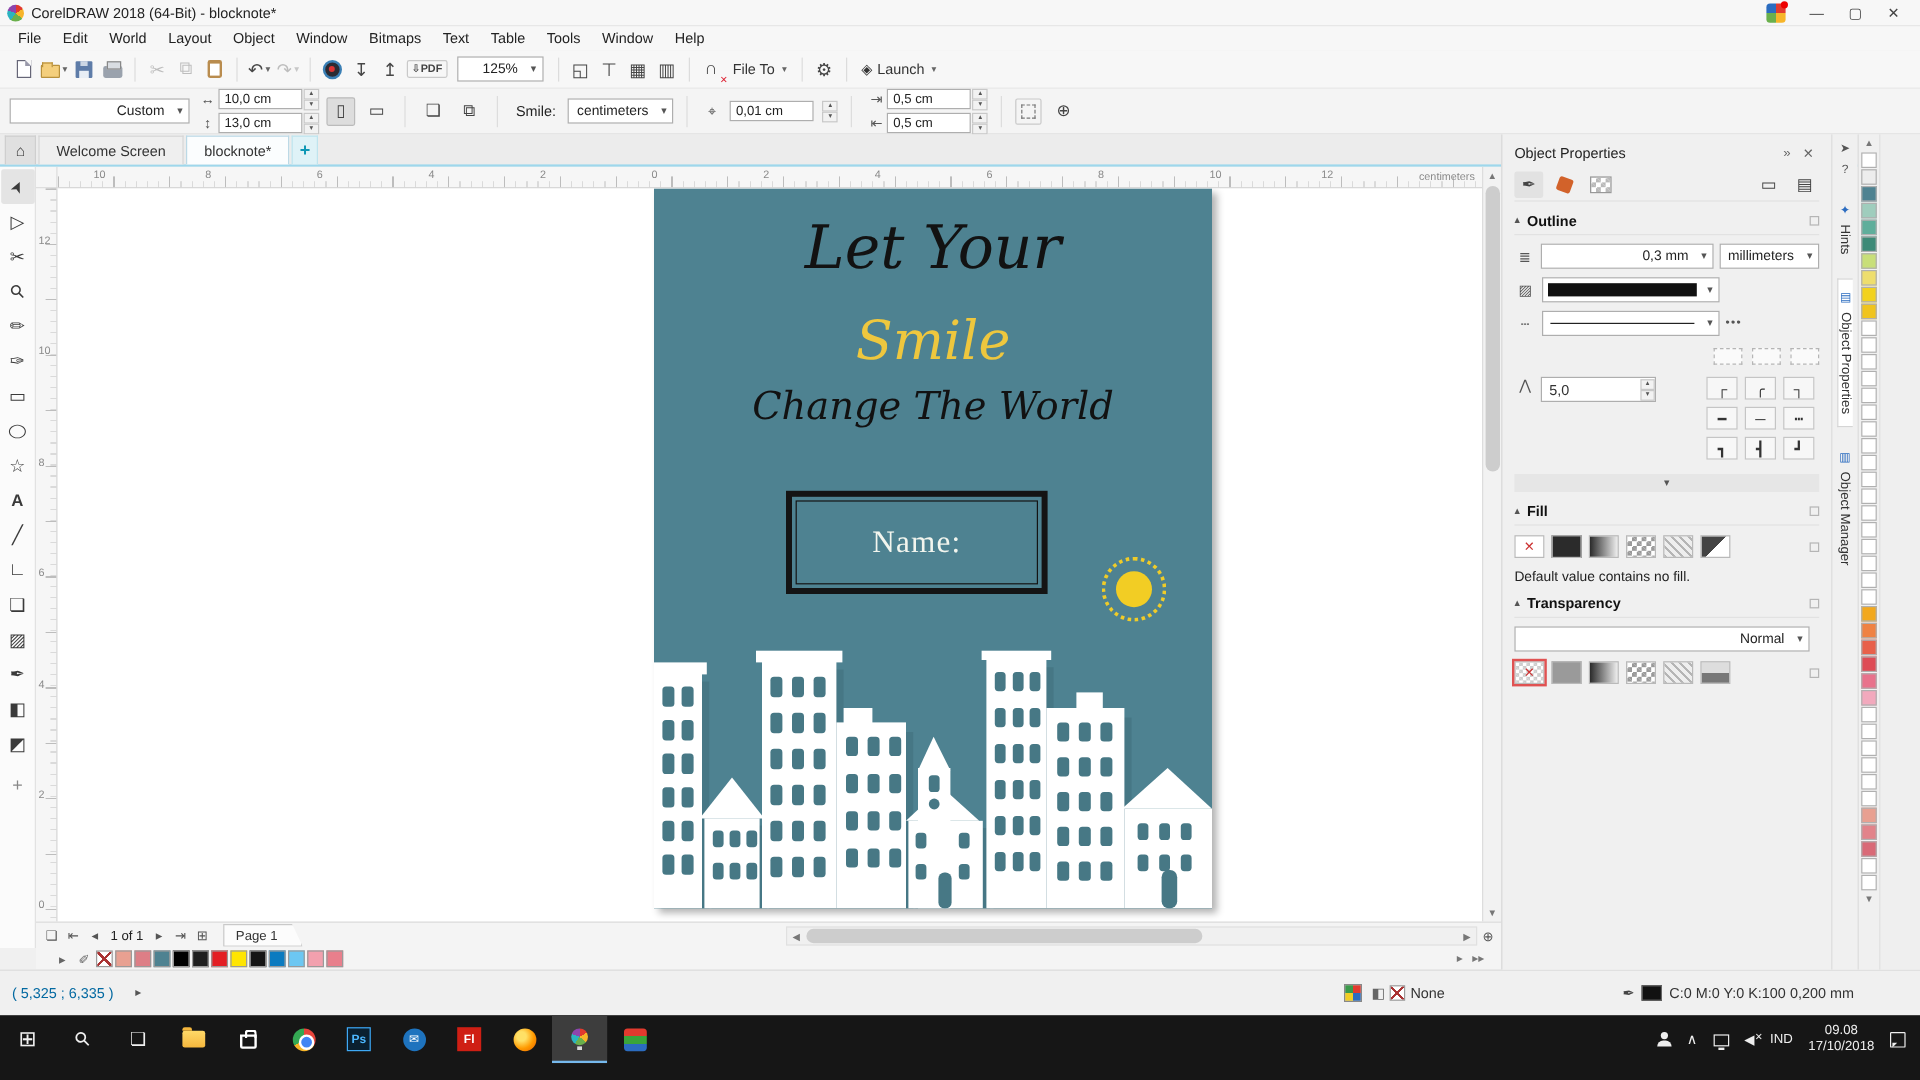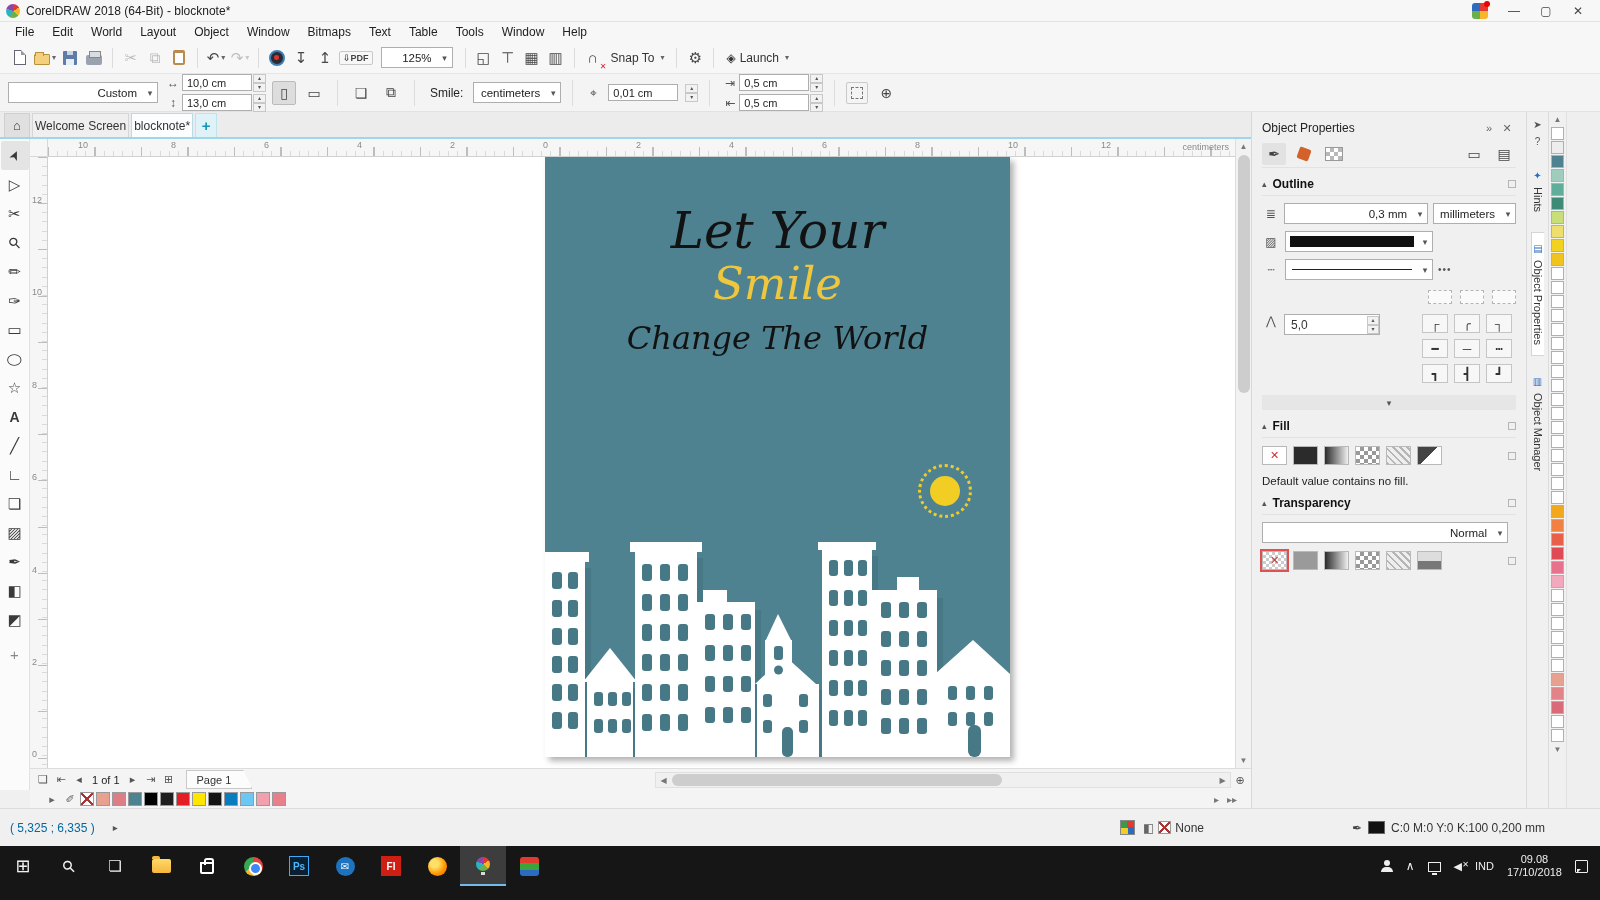--- a/index.html
+++ b/index.html
@@ -63,21 +63,21 @@
 .obtn{width:24px;height:24px;border:1px solid transparent;display:inline-flex;align-items:center;justify-content:center;color:#444;font-size:14px;border-radius:2px}
 .obtn.active{background:#ddd;border-color:#bbb}
 .psep{width:1px;height:26px;background:#ddd;margin:0 5px}
 .units-label{font-size:12px;color:#222;margin:0 4px}
 .dash-btn{width:22px;height:22px;border:1px solid #c9c9c9;border-radius:2px;display:inline-flex;align-items:center;justify-content:center}
 .dash-btn i{display:block;width:12px;height:12px;border:1px dashed #777}
 
 
 #tabbar{position:absolute;left:0;top:112px;width:1600px;height:27px;background:#ececec;display:flex;align-items:flex-end;border-bottom:2px solid #9ed7ec;padding-left:4px}
 .home-tab{width:26px;height:24px;display:flex;align-items:center;justify-content:center;background:#e0e0e0;border:1px solid #cfcfcf;border-bottom:none;font-size:13px;color:#333}
-.doc-tab{height:24px;display:flex;align-items:center;padding:0 2px;font-size:12px;color:#333;border:1px solid #d6d6d6;border-bottom:none;background:#efefef;margin-left:2px}
+.doc-tab{height:24px;display:flex;align-items:center;padding:0 14px;font-size:12px;color:#333;border:1px solid #d6d6d6;border-bottom:none;background:#efefef;margin-left:2px}
 .doc-tab.active{background:#fbfdfe;border-color:#bcd9e6}
 .newtab-btn{height:24px;width:22px;display:flex;align-items:center;justify-content:center;color:#0d97b5;font-size:15px;font-weight:bold;background:#dff2f7;margin-left:2px;border:1px solid #bfe4ee;border-bottom:none}
 
 
 #toolbox{position:absolute;left:0;top:139px;width:30px;height:651px;background:#fbfbfb;border-right:1px solid #e2e2e2;display:flex;flex-direction:column;align-items:center;padding-top:2px}
 .tool{width:28px;height:29px;display:flex;align-items:center;justify-content:center;font-size:15px;color:#3a3a3a}
 .tool.active{background:#e4e4e4;border-radius:2px}
 .tool .glyph{pointer-events:none}
 [data-name="pick-tool"] .glyph{transform:rotate(-65deg);font-size:13px}
 [data-name="zoom-tool"] .glyph{transform:rotate(-45deg)}
@@ -90,21 +90,21 @@
 #hruler{position:absolute;left:48px;top:139px;width:1187px;height:18px;background:#f6f6f6;border-bottom:1px solid #d0d0d0;background-image:repeating-linear-gradient(to right,#bdbdbd 0 1px,transparent 1px 46.5px),repeating-linear-gradient(to right,#dadada 0 1px,transparent 1px 9.3px);background-size:100% 9px,100% 5px;background-position:left bottom,left bottom;background-repeat:no-repeat}
 .hr-num{position:absolute;top:1px;font-size:9px;color:#8a8a8a}
 .hr-unit{position:absolute;right:6px;top:3px;font-size:9px;color:#8a8a8a}
 #vruler{position:absolute;left:30px;top:157px;width:18px;height:611px;background:#f6f6f6;border-right:1px solid #d0d0d0;background-image:repeating-linear-gradient(to bottom,#bdbdbd 0 1px,transparent 1px 46.2px),repeating-linear-gradient(to bottom,#dadada 0 1px,transparent 1px 9.2px);background-size:9px 100%,5px 100%;background-position:right top,right top;background-repeat:no-repeat}
 .vr-num{position:absolute;left:2px;font-size:9px;color:#8a8a8a}
 #canvas{position:absolute;left:48px;top:157px;width:1187px;height:611px;background:#fff;overflow:hidden}
 
 
 #page{position:absolute;left:497px;top:0;width:465px;height:600px;background:#4e8291;box-shadow:4px 4px 6px rgba(0,0,0,.30)}
 .poster-line{width:100%;text-align:center;position:absolute;font-family:"DejaVu Serif",serif;font-style:italic}
-#pline1{top:45px;font-size:50px;color:#121212}
+#pline1{top:20px;font-size:50px;color:#121212}
 #pline2{top:100px;font-size:45px;color:#eec73e}
 #pline3{top:162px;font-size:32px;color:#121212}
 #namebox{position:absolute;left:110px;top:252px;width:218px;height:86px;border:5px solid #141414}
 #namebox .inner{position:absolute;left:3px;top:3px;right:3px;bottom:3px;border:1px solid #141414;display:flex;align-items:center;justify-content:center}
 #namebox .inner span{font-family:"Liberation Serif","DejaVu Serif",serif;font-size:26px;color:#f2f5ee;letter-spacing:1px}
 #sun{position:absolute;left:385px;top:319px;width:30px;height:30px;border-radius:50%;background:#f2cd24}
 #sunrays{position:absolute;left:373px;top:307px;width:54px;height:54px;border-radius:50%;border:3px dotted #f0cc28}
 .buildings{position:absolute;left:0;top:385px;width:465px;height:215px}
 
 
@@ -320,21 +320,21 @@
         <span class="glyph" data-name="show-grid-icon">▦</span>
       </span>
       <span class="tb-btn" data-name="show-guidelines-button">
         <span class="glyph" data-name="show-guidelines-icon">▥</span>
       </span>
       <span class="tb-sep" data-name="toolbar-separator"></span>
       <span class="tb-btn snapoff-wrap" data-name="snap-off-button">
         <span class="glyph" data-name="snap-off-icon">∩</span>
       </span>
       <span class="snap-flat" data-name="snap-to-combo">
-        <span data-name="snap-to-label">Snap To</span>
+        <span data-name="snap-to-label">File To</span>
         <span class="dd" data-name="chevron-down-icon">▾</span>
       </span>
       <span class="tb-sep" data-name="toolbar-separator"></span>
       <span class="tb-btn" data-name="options-button">
         <span class="glyph" data-name="options-icon">⚙</span>
       </span>
       <span class="tb-sep" data-name="toolbar-separator"></span>
       <span class="snap-flat" data-name="launch-combo">
         <span class="glyph" data-name="launch-icon">◈</span>
         <span data-name="launch-label">Launch</span>
@@ -499,20 +499,25 @@
       <span class="vr-num" data-name="ruler-tick-label" style="top: 407.6px;">4</span>
       <span class="vr-num" data-name="ruler-tick-label" style="top: 500px;">2</span>
       <span class="vr-num" data-name="ruler-tick-label" style="top: 592.4px;">0</span>
     </div>
 
   <div id="canvas" data-name="drawing-canvas">
     <div id="page" data-name="document-page">
       <div class="poster-line" id="pline1" data-name="poster-headline-1">Let Your</div>
       <div class="poster-line" id="pline2" data-name="poster-headline-2">Smile</div>
       <div class="poster-line" id="pline3" data-name="poster-headline-3">Change The World</div>
+      <div id="namebox" data-name="name-box">
+        <div class="inner" data-name="name-box-inner-border">
+          <span data-name="name-label">Name:</span>
+        </div>
+      </div>
       <div id="sunrays" data-name="sun-rays-graphic"></div>
       <div id="sun" data-name="sun-graphic"></div>
       <svg class="buildings" viewBox="0 0 465 215" data-name="city-buildings-graphic" xmlns="http://www.w3.org/2000/svg">
         <g fill="#41707c" opacity="0.55" data-name="buildings-shadow">
           <rect x="6" y="26" width="40" height="189"></rect>
           <rect x="48" y="146" width="46" height="69"></rect>
           <rect x="96" y="16" width="62" height="199"></rect>
           <rect x="158" y="68" width="58" height="147"></rect>
           <rect x="218" y="148" width="62" height="67"></rect>
           <rect x="283" y="14" width="50" height="201"></rect>

